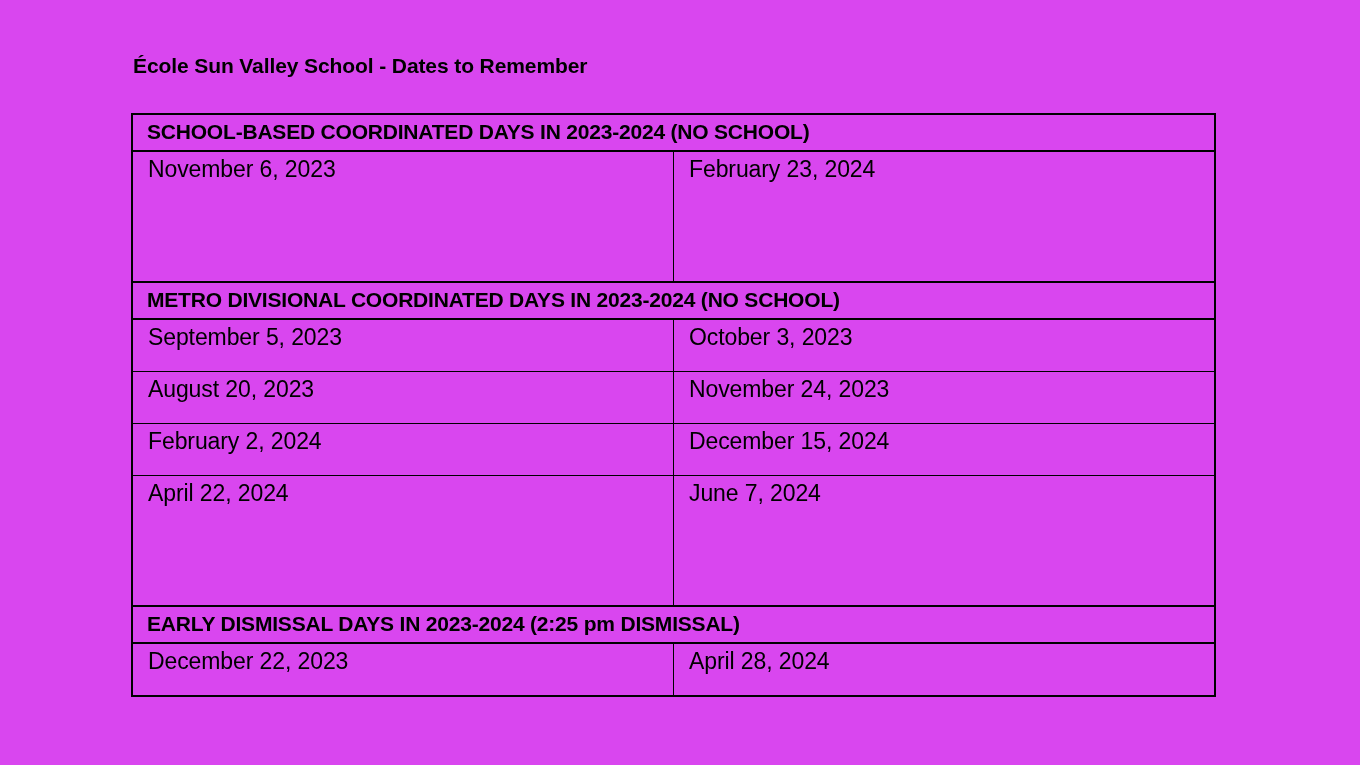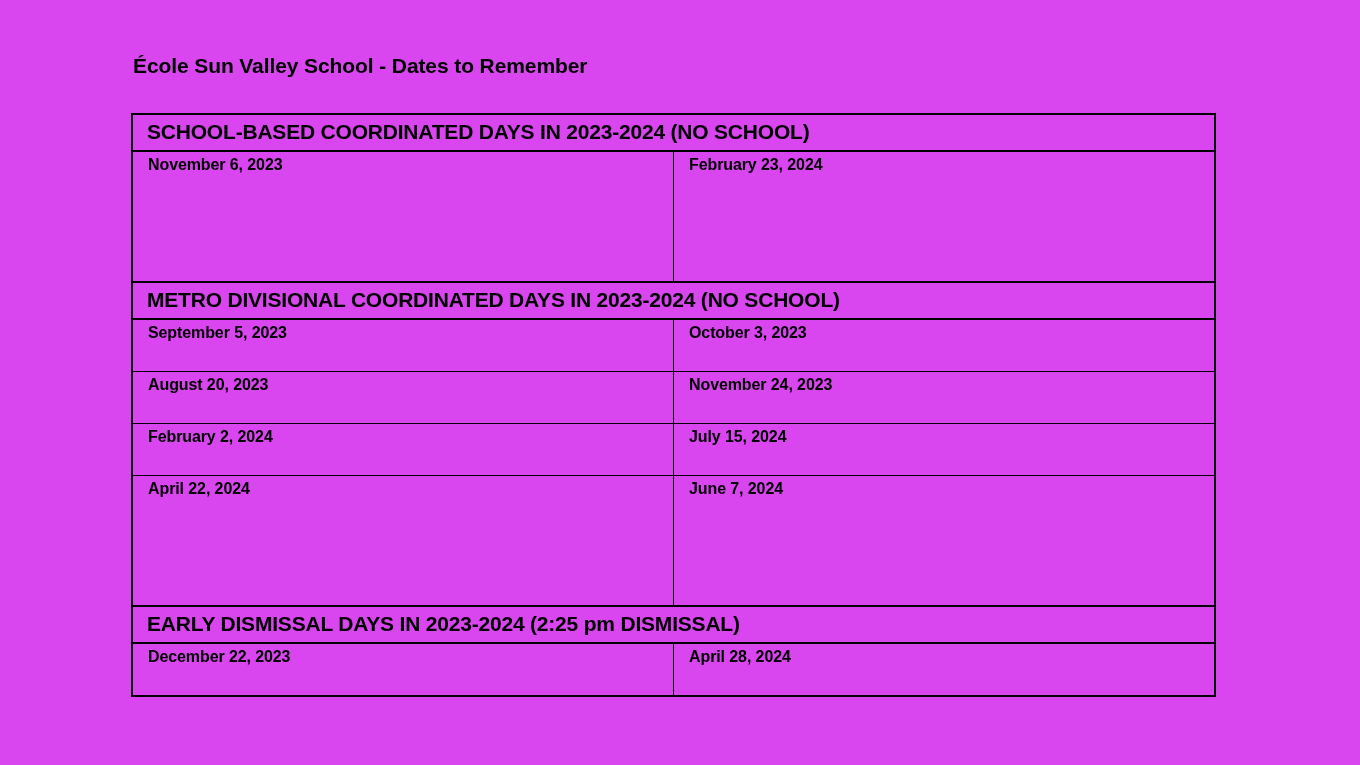--- a/index.html
+++ b/index.html
@@ -64,22 +64,22 @@
     height: 32px;
     box-sizing: border-box;
     border-radius: 16px;
   }
   tr.section-header.first td {
     border-top: none;
   }
 
   
   tr.data-row td {
-    font-size: 16px;
-    font-weight: bold;
+    font-size: 23px;
+    font-weight: normal;
     padding: 4px 1px 5px 15px;
     letter-spacing: -0.1px;
     white-space: nowrap;
   }
   tr.data-row td.col-left {
     width: 450px;
   }
   tr.data-row.tall td {
     height: 120px;
   }
@@ -114,21 +114,21 @@
       <tr class="data-row short">
         <td class="col-left">September 5, 2023</td>
         <td class="col-right">October 3, 2023</td>
       </tr>
       <tr class="data-row short">
         <td class="col-left">August 20, 2023</td>
         <td class="col-right">November 24, 2023</td>
       </tr>
       <tr class="data-row short">
         <td class="col-left">February 2, 2024</td>
-        <td class="col-right">July 15, 2024</td>
+        <td class="col-right">December 15, 2024</td>
       </tr>
       <tr class="data-row tall last-in-block">
         <td class="col-left">April 22, 2024</td>
         <td class="col-right">June 7, 2024</td>
       </tr>
 
       <tr class="section-header">
         <td colspan="2">EARLY DISMISSAL DAYS IN 2023-2024 (2:25 pm DISMISSAL)</td>
       </tr>
       <tr class="data-row short last-in-block">

